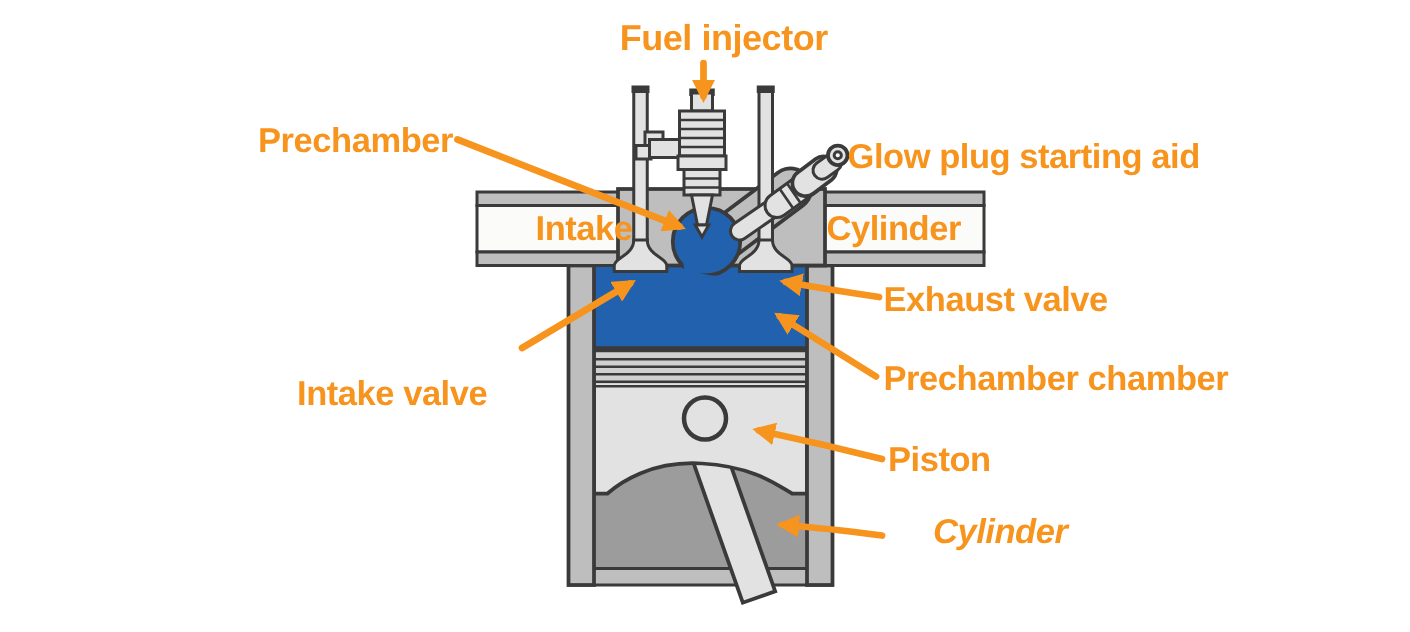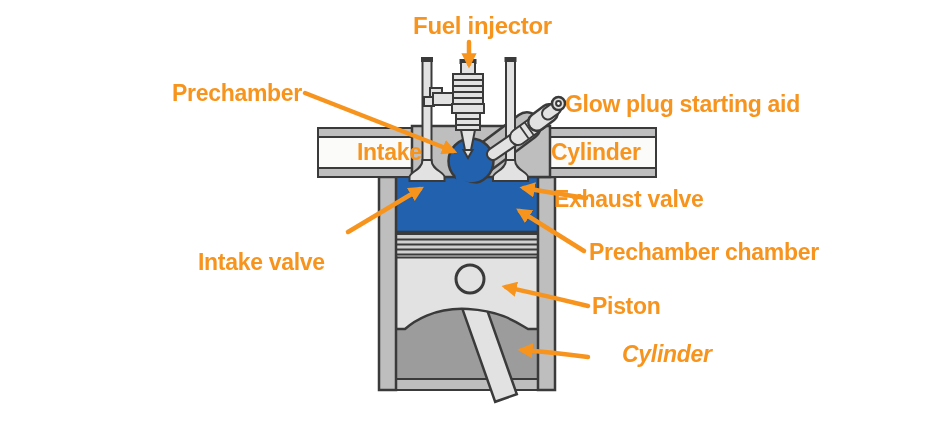--- a/index.html
+++ b/index.html
@@ -150,21 +150,21 @@
   <div class="lbl big" style="left:395px;top:13px;width:175px;text-align:center;">Fuel injector</div>
 
   <div class="lbl right" style="left:150px;top:81px;width:152px;">Prechamber</div>
 
   <div class="lbl" style="left:565px;top:92px;">Glow plug starting aid</div>
 
   <div class="lbl" style="left:329px;top:140px;margin-left:28px;">Intake</div>
 
   <div class="lbl" style="left:551px;top:140px;">Cylinder</div>
 
-  <div class="lbl" style="left:554px;top:187px;">Exhaust valve</div>
+  <div class="lbl" style="left:589px;top:187px;">Exhaust valve</div>
 
   <div class="lbl" style="left:198px;top:233px;margin-top:17px;">Intake valve</div>
 
   <div class="lbl" style="left:589px;top:240px;">Prechamber chamber</div>
 
   <div class="lbl" style="left:592px;top:294px;text-align:center;">Piston</div>
 
   <div class="lbl" style="left:622px;top:342px;font-style:italic;">Cylinder</div>
 
 </div>

